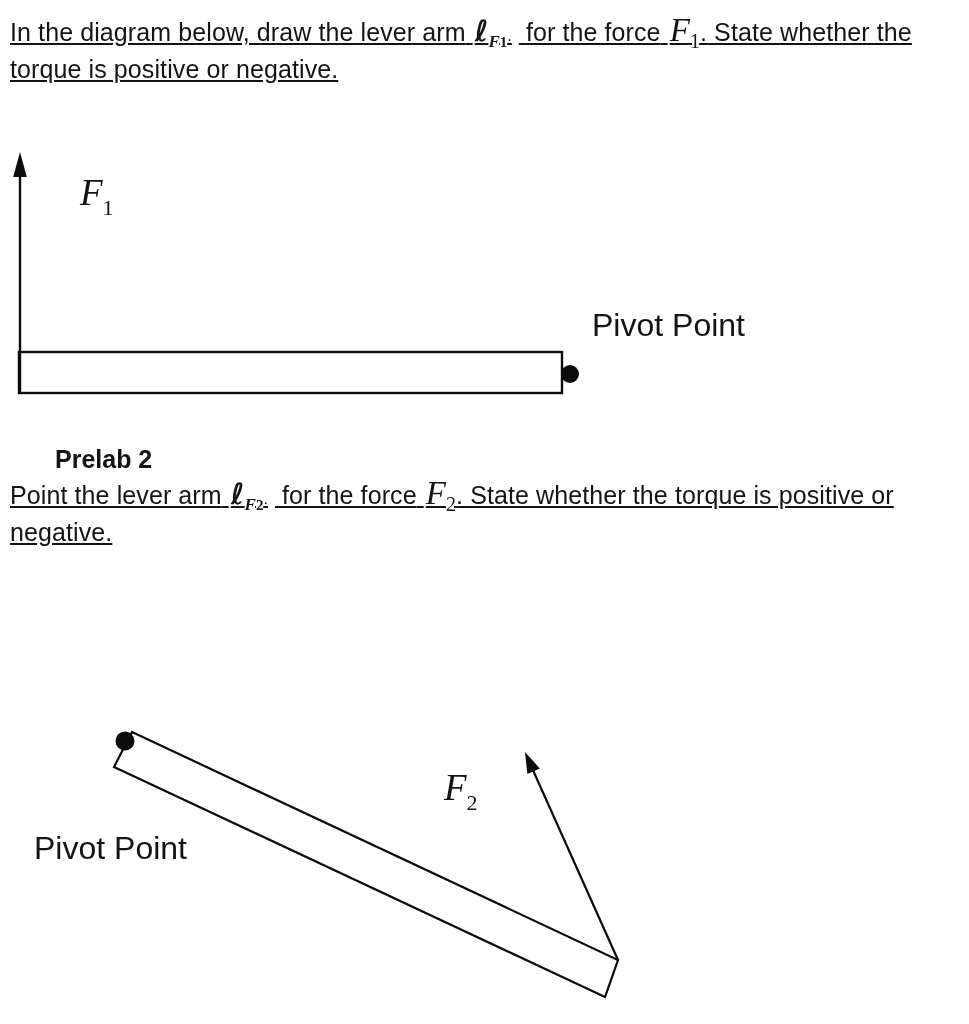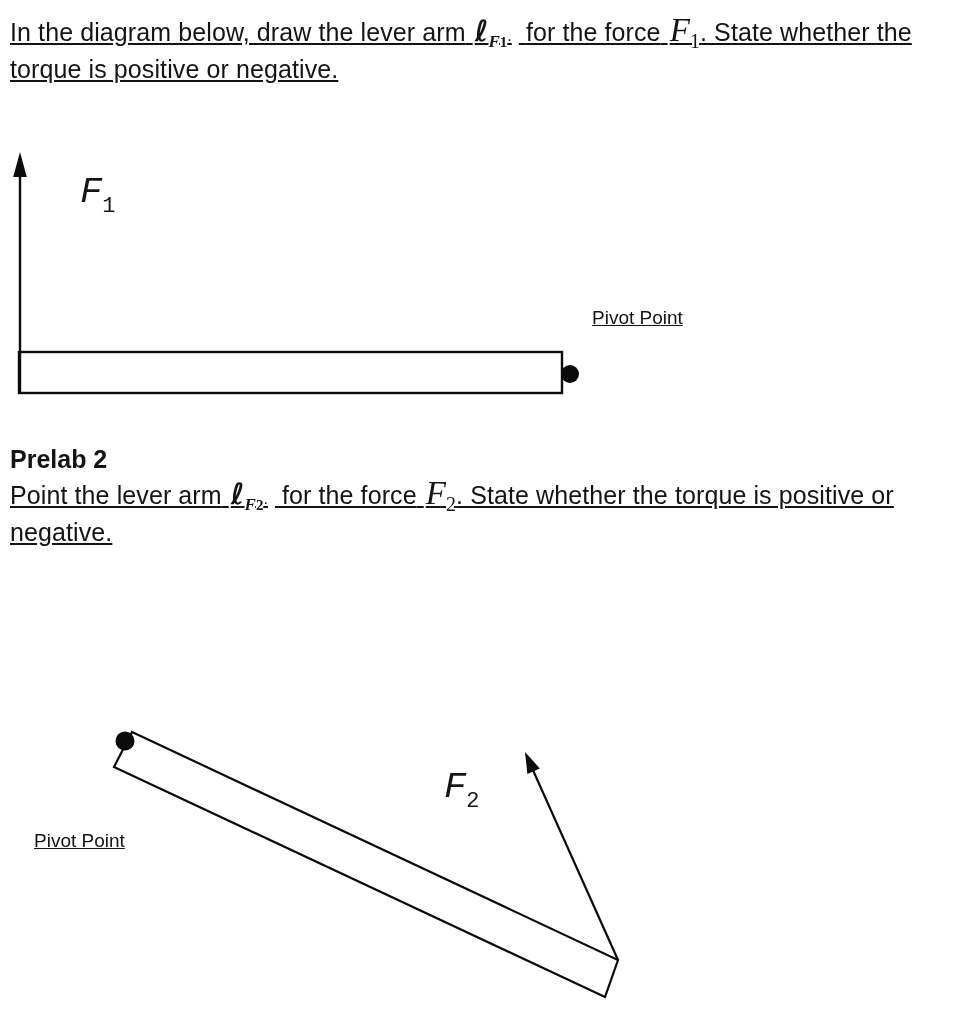--- a/index.html
+++ b/index.html
@@ -1,37 +1,37 @@
 <!DOCTYPE html>
 <html><head>
 <meta charset="utf-8">
 <style>
   html,body{margin:0;padding:0;}
   body{
     width:969px;height:1024px;position:relative;background:#ffffff;
     font-family:"Liberation Sans", sans-serif;color:#141414;overflow:hidden;
   }
   .para{position:absolute;font-size:25px;line-height:37px;letter-spacing:0.1px;text-decoration:underline;}
-  .heading{position:absolute;font-size:25px;font-weight:bold;}
+  .heading{position:absolute;font-size:25px;font-weight:bold;margin-left:45px;}
 
   
   .m-lever{font-family:"DejaVu Sans", sans-serif;font-style:italic;font-weight:bold;
            font-size:29px;line-height:0;margin-left:2px;}
   .m-lever-sub{font-family:"Liberation Serif", serif;font-style:italic;font-weight:bold;
            font-size:17px;vertical-align:-6px;line-height:0;letter-spacing:0;}
   .m-lever-num{font-style:normal;font-size:15px;}
   .m-dot{font-size:16px;margin-right:7px;line-height:0;}
   .m-force{font-family:"Liberation Serif", serif;font-style:italic;font-size:33px;
            line-height:0;margin-left:2px;}
   .m-force-sub{font-family:"Liberation Serif", serif;font-size:20px;vertical-align:-7px;
            line-height:0;font-style:normal;}
 
   
-  .dlabel{position:absolute;font-size:19px;white-space:nowrap;text-decoration:underline;}
-  .f-label{position:absolute;font-family:Liberation Mono, monospace;font-style:italic;
+  .dlabel{position:absolute;font-size:32px;white-space:nowrap;}
+  .f-label{position:absolute;font-family:Liberation Serif, serif;font-style:italic;
            font-size:37px;line-height:1;white-space:nowrap;}
   .f-label .fsub{font-size:22px;font-style:normal;vertical-align:-10px;}
 
   svg.art{position:absolute;left:0;top:0;pointer-events:none;}
 </style>
 </head>
 <body>
 
 <svg class="art" width="969" height="1024" viewBox="0 0 969 1024">
 

